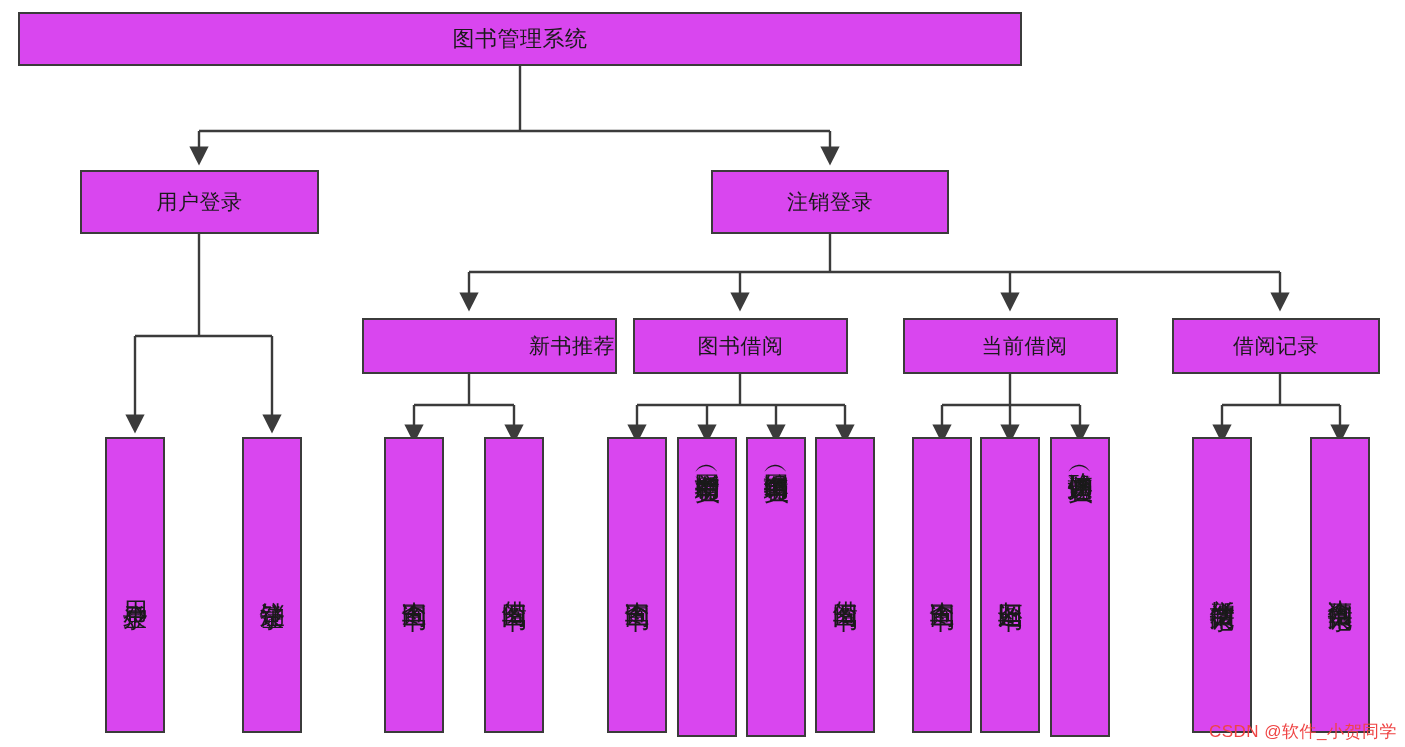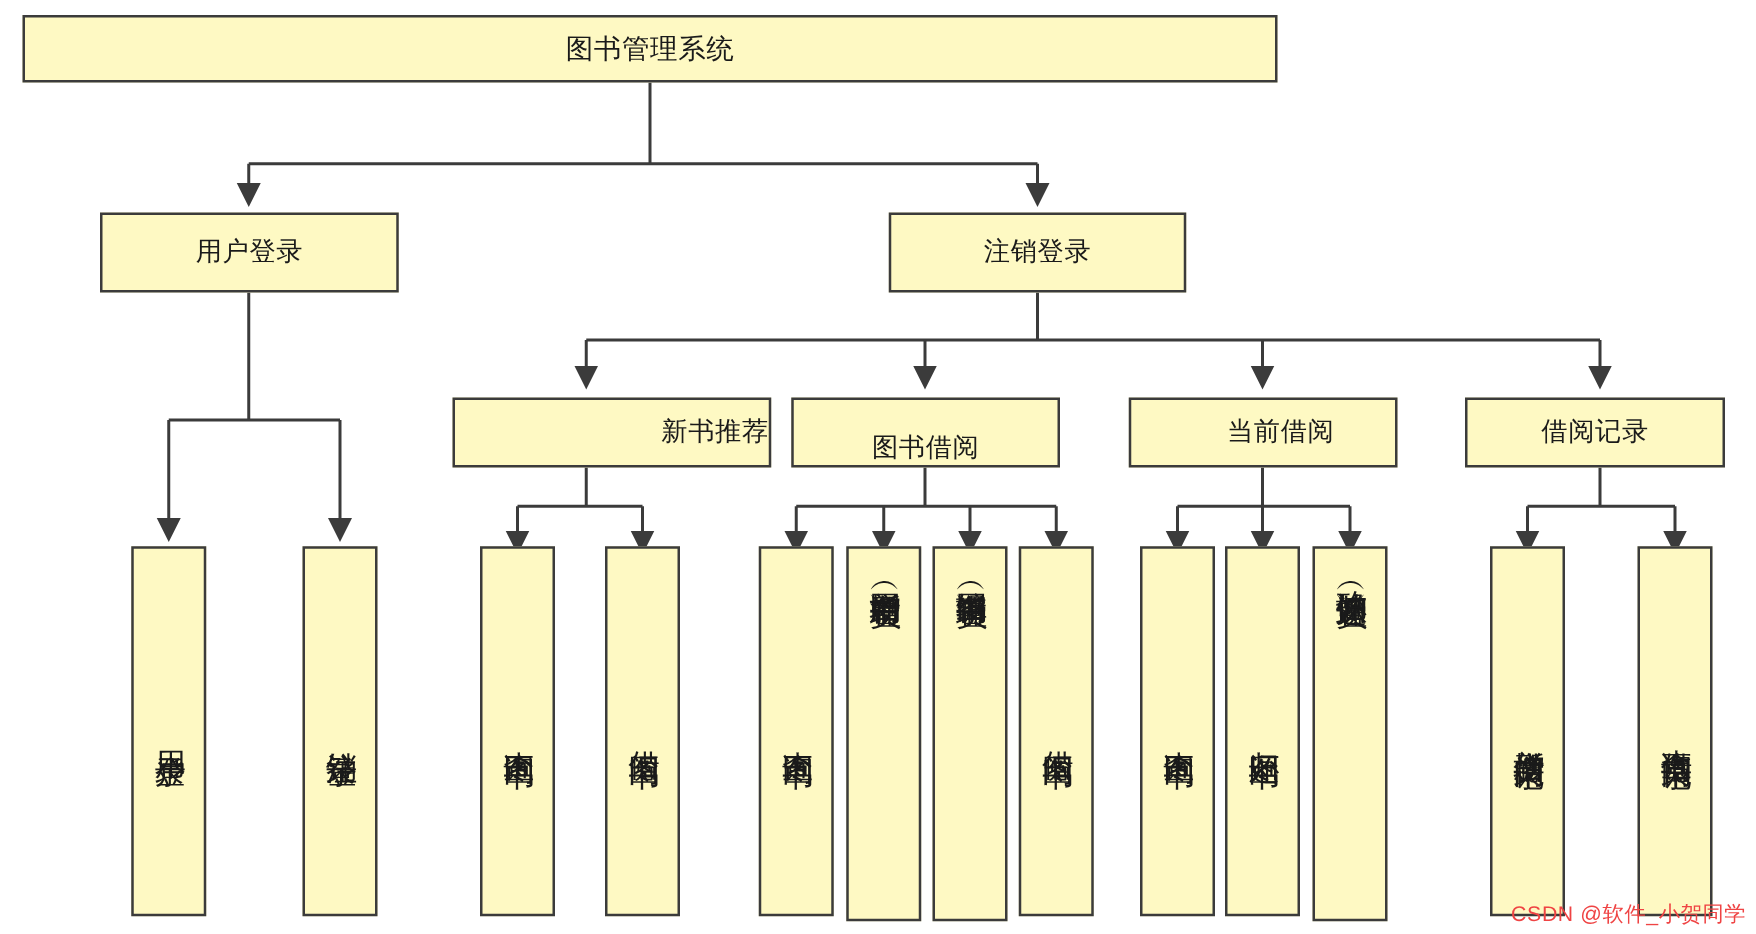--- a/index.html
+++ b/index.html
@@ -22,21 +22,21 @@
     position: absolute;
     left: 0;
     top: 0;
     width: 1405px;
     height: 747px;
     pointer-events: none;
   }
   .node {
     position: absolute;
     box-sizing: border-box;
-    background: #fef9c3;
+    background: #d946ef;
     border: 2px solid #3b3b3b;
     display: flex;
     align-items: center;
     justify-content: center;
     color: #1a1a1a;
   }
   .node-label {
     display: block;
     text-align: center;
     line-height: 1.18;
@@ -143,21 +143,21 @@
   <div class="node horizontal" style="left:80px; top:170px; width:239px; height:64px;">
     <span class="node-label">用户登录</span>
   </div>
   <div class="node horizontal" style="left:711px; top:170px; width:238px; height:64px;">
     <span class="node-label">注销登录</span>
   </div>
 
   <div class="node horizontal" style="left:362px; top:318px; width:255px; height:56px;justify-content:flex-end;">
     <span class="node-label">新书推荐</span>
   </div>
-  <div class="node horizontal" style="left:633px; top:318px; width:215px; height:56px;align-items:flex-end;">
+  <div class="node horizontal" style="left:633px; top:318px; width:215px; height:56px;">
     <span class="node-label">图书借阅</span>
   </div>
   <div class="node horizontal" style="left:903px; top:318px; width:215px; height:56px;padding-left:28px;">
     <span class="node-label">当前借阅</span>
   </div>
   <div class="node horizontal" style="left:1172px; top:318px; width:208px; height:56px;">
     <span class="node-label">借阅记录</span>
   </div>
 
   <div class="node vertical centered" style="left:105px; top:437px; width:60px; height:296px;">

